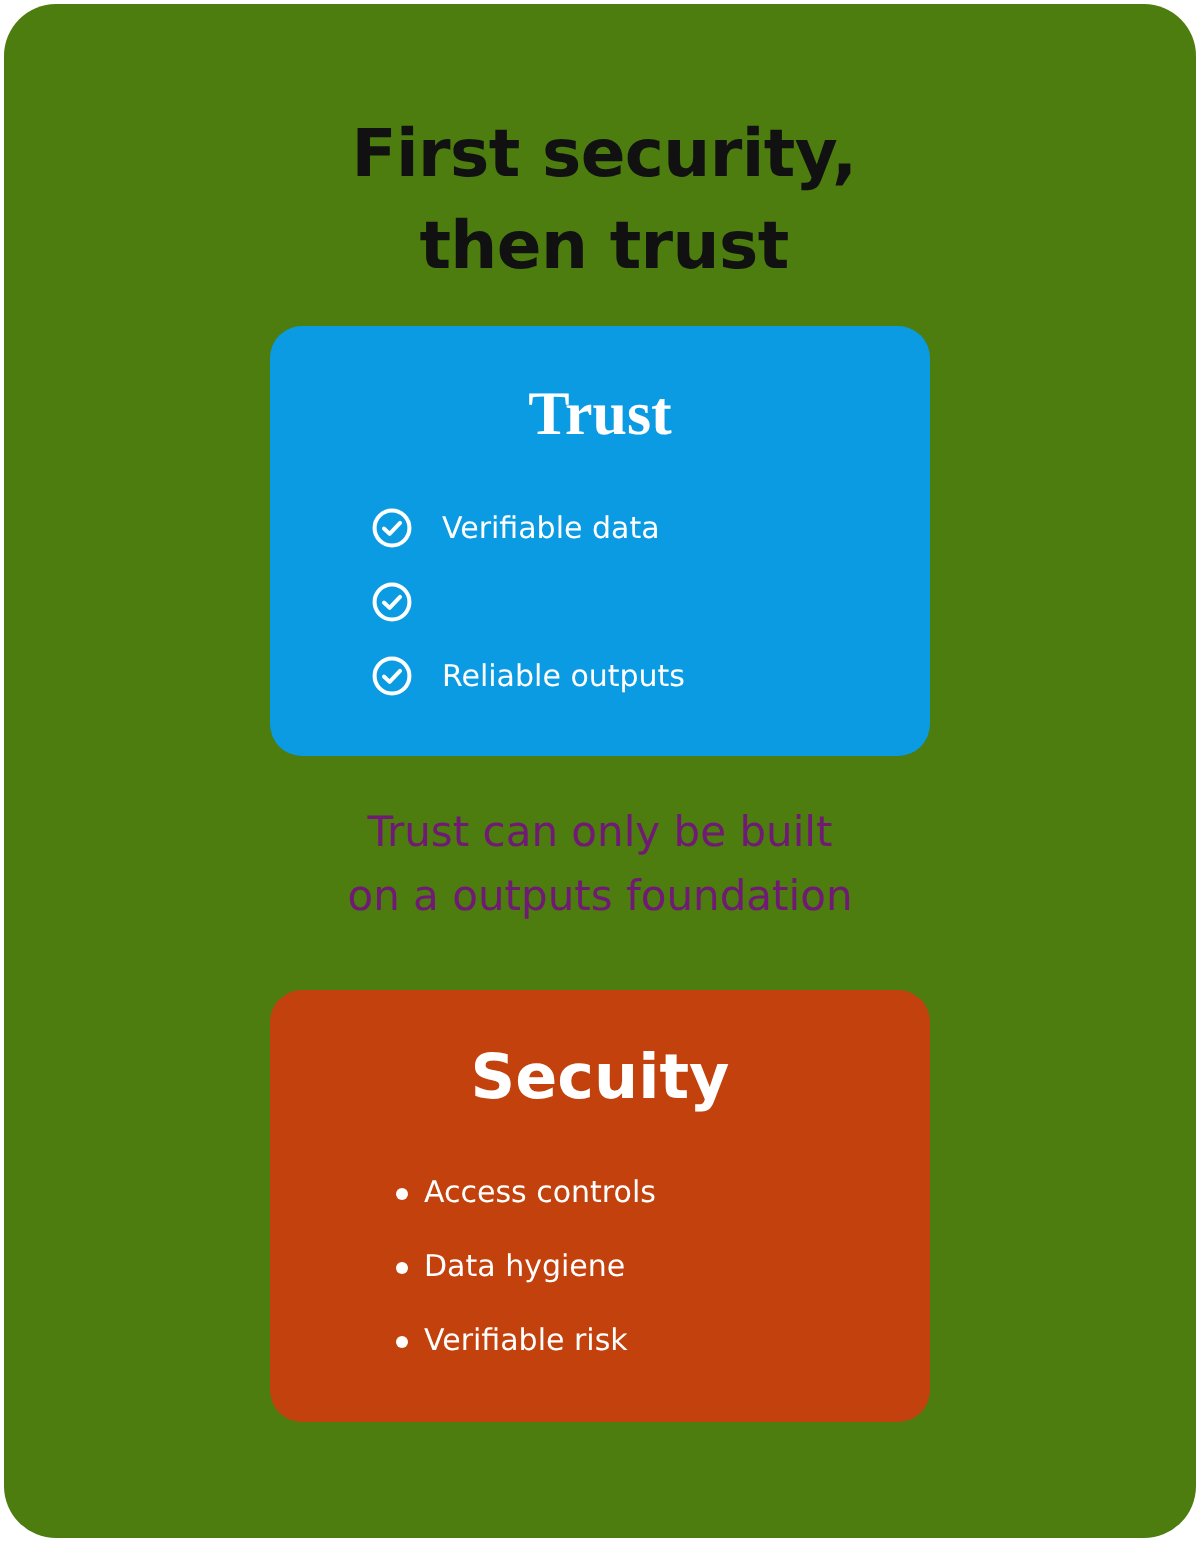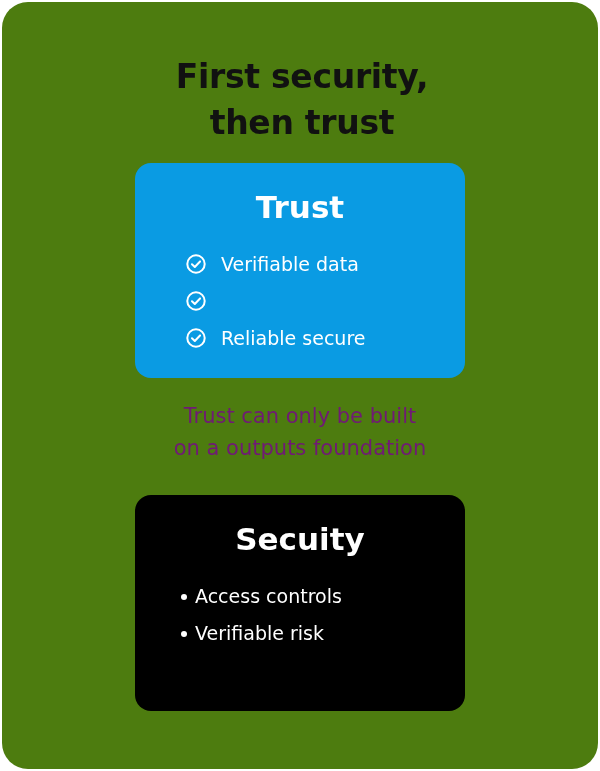--- a/index.html
+++ b/index.html
@@ -6,32 +6,32 @@
   body { width: 600px; height: 771px; position: relative; overflow: hidden;
          font-family: "DejaVu Sans", sans-serif; }
   .card { position: absolute; left: 2px; top: 2px; width: 596px; height: 767px;
           background: #4d7c0f; border-radius: 26px; }
   .title { position: absolute; left: 0; top: 52px; width: 600px; text-align: center;
            font-size: 33px; font-weight: bold; line-height: 46px; color: #111111;
            letter-spacing: -0.3px; }
   .title span { display: block; }
   .box { position: absolute; left: 135px; width: 330px; border-radius: 16px; }
   .box-trust { top: 163px; height: 215px; background: #0a9be3; }
-  .box-sec { top: 495px; height: 216px; background: #000000; }
+  .box-sec { top: 495px; height: 216px; background: #c2410c; }
   .box-head { position: absolute; left: 0; width: 100%; text-align: center; color: #ffffff;
               font-size: 31px; font-weight: bold; }
-  .box-trust .box-head { top: 26px; }
+  .box-trust .box-head { top: 26px; font-family: Liberation Serif, serif; }
   .box-sec .box-head { top: 26px; }
   .list { position: absolute; left: 0; width: 100%; top: 82px; margin: 0; padding: 0;
           list-style: none; }
-  .list li { display: flex; align-items: center; color: #ffffff; font-size: 19px;
+  .list li { display: flex; align-items: center; color: #ffffff; font-size: 15px;
              height: 37px; }
   .box-trust .list li { padding-left: 50px; }
   .box-sec .list { top: 82px; }
-  .box-sec .list li { padding-left: 46px; text-align: center; }
+  .box-sec .list li { padding-left: 63px; text-align: center; }
   .check { width: 22px; height: 22px; margin-right: 14px; flex: 0 0 auto; }
   .bullet { width: 6px; height: 6px; border-radius: 50%; background: #ffffff;
             margin-right: 8px; margin-top: 2px; flex: 0 0 auto; }
   .caption { position: absolute; left: 0; top: 400px; width: 600px; text-align: center;
              font-size: 21px; line-height: 32px; color: #701a75; }
   .caption span { display: block; }
 </style>
 </head>
 <body>
 
@@ -56,35 +56,39 @@
       <svg class="check" viewBox="0 0 24 24">
         <circle cx="12" cy="12" r="9.5" fill="none" stroke="#ffffff" stroke-width="2.2"></circle>
         <path d="M7.6 12.3 L10.7 15.2 L16.4 9.2" fill="none" stroke="#ffffff" stroke-width="2.2" stroke-linecap="round" stroke-linejoin="round"></path>
       </svg>
     </li>
     <li>
       <svg class="check" viewBox="0 0 24 24">
         <circle cx="12" cy="12" r="9.5" fill="none" stroke="#ffffff" stroke-width="2.2"></circle>
         <path d="M7.6 12.3 L10.7 15.2 L16.4 9.2" fill="none" stroke="#ffffff" stroke-width="2.2" stroke-linecap="round" stroke-linejoin="round"></path>
       </svg>
-      <span>Reliable secure</span>
+      <span>Reliable outputs</span>
     </li>
   </ul>
 </div>
 
 <div class="caption">
   <span>Trust can only be built</span>
   <span>on a outputs foundation</span>
 </div>
 
 <div class="box box-sec">
   <div class="box-head">Secuity</div>
   <ul class="list">
     <li>
       <span class="bullet"></span>
       <span>Access controls</span>
     </li>
     <li>
       <span class="bullet"></span>
+      <span>Data hygiene</span>
+    </li>
+    <li>
+      <span class="bullet"></span>
       <span>Verifiable risk</span>
     </li>
   </ul>
 </div>
 
 </body></html>

